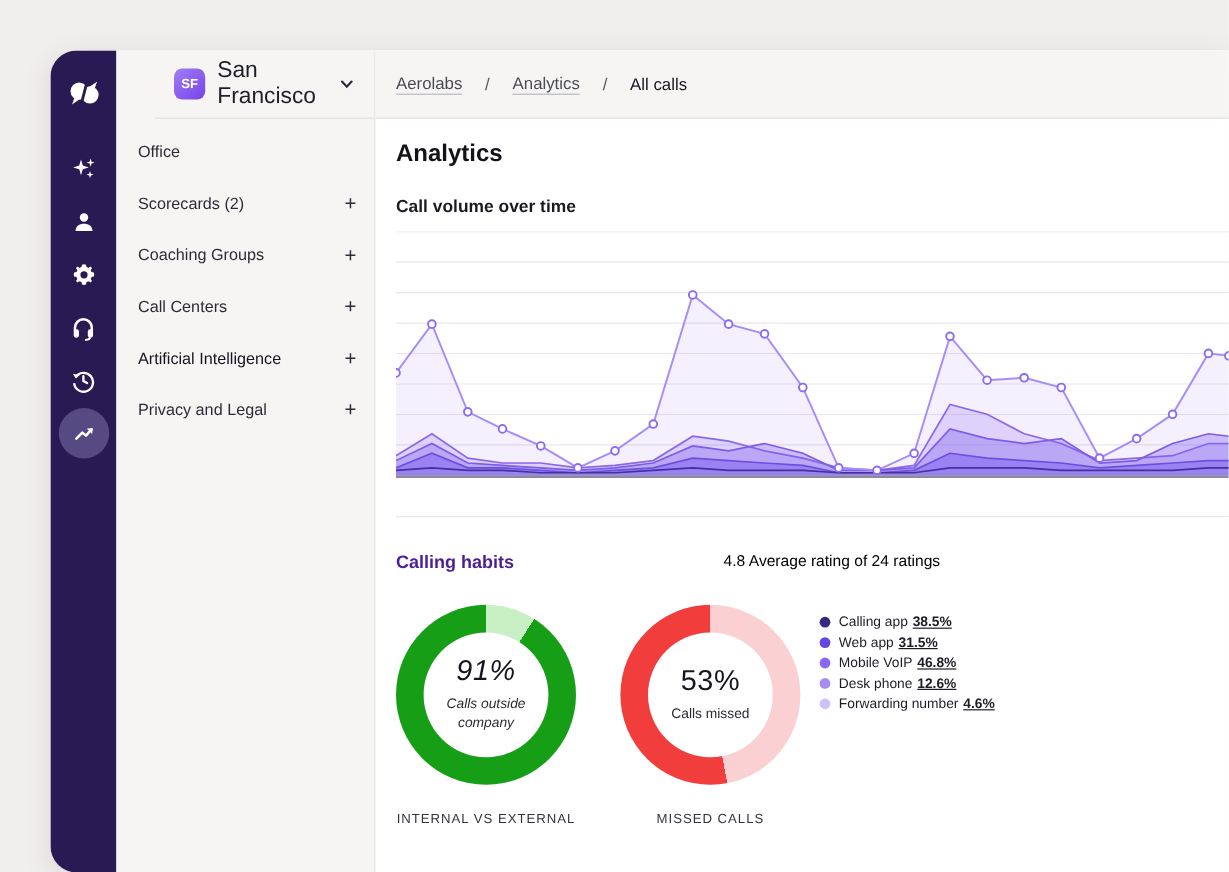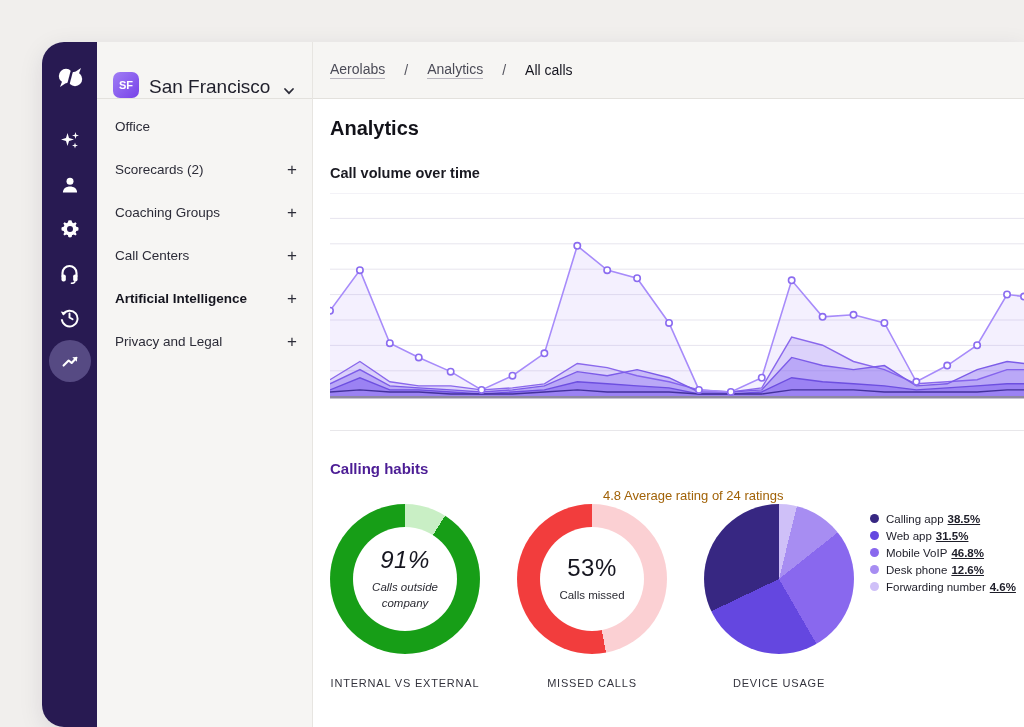--- a/index.html
+++ b/index.html
@@ -14,46 +14,46 @@
   }
 
   
   .rail { width:55px; background:#281a52; flex:0 0 55px; display:flex; flex-direction:column; align-items:center; padding-top:18px; }
   .rail-logo { width:36px; height:36px; display:flex; align-items:center; justify-content:center; margin-bottom:24px; cursor:pointer; }
   .rail-item { width:42px; height:42px; border-radius:50%; display:flex; align-items:center; justify-content:center; margin-bottom:2px; cursor:pointer; }
   .rail-item.active { background:#564a83; }
 
   
   .sidebar { width:216px; flex:0 0 216px; background:#f6f5f3; border-right:1px solid #e7e5e1; display:flex; flex-direction:column; }
-  .sb-header { height:57px; border-bottom:1px solid #e3e1dd; display:flex; align-items:flex-end; padding:0 16px; cursor:pointer; }
+  .sb-header { height:57px; border-bottom:1px solid #e3e1dd; display:flex; align-items:center; padding:0 16px; cursor:pointer;margin-left:32px; }
   .sf-badge { width:26px; height:26px; border-radius:7px; background:linear-gradient(135deg,#a07ef5,#7742e8); color:#fff; font-size:11px; font-weight:bold; display:flex; align-items:center; justify-content:center; margin-right:10px; }
   .sb-title { font-size:19px; color:#1f1f2b; flex:1; }
   .menu { padding-top:6px; }
   .menu-item { height:43px; display:flex; align-items:center; padding:0 15px 0 18px; font-size:13.5px; color:#2c2c38; cursor:pointer; }
   .menu-item .lbl { flex:1; }
-  .menu-item.bold .lbl { font-weight:bold; color:#15151f; }
+  .menu-item.bold .lbl { font-weight:normal; color:#15151f; }
   .plus { font-size:17px; font-weight:400; color:#2c2c38; line-height:1; }
 
   
   .main { flex:1; display:flex; flex-direction:column; background:#fff; min-width:0; }
   .topbar { height:57px; background:#f6f5f3; border-bottom:1px solid #e3e1dd; display:flex; align-items:center; padding-left:17px; font-size:14px; color:#4b4b57; flex:0 0 57px;gap:12px; }
   .crumb-link { color:#4b4b57; border-bottom:1px solid #b9b6bf; padding-bottom:1px; cursor:pointer; }
   .crumb-sep { margin:0 7px; color:#55555f; }
   .crumb-current { color:#15151f; }
 
   .content { flex:1; padding-left:17px; position:relative; }
   .page-title { font-size:20px; font-weight:bold; color:#121219; margin-top:18px; }
   .chart-title { font-size:14.5px; font-weight:bold; color:#1a1a22; margin-top:25px; }
   .area-wrap { margin-top:12px; height:206px; width:100%; }
   .area-wrap svg { display:block; }
   .section-divider { border:none; border-top:1px solid #e8e7ea; margin:31px 0 0 0; }
 
   .habits-row { display:flex; align-items:baseline; margin-top:29px; position:relative; }
   .habits-title { font-size:15px; font-weight:bold; color:#4c1d95; }
-  .rating-note { position:absolute; left:273px; font-size:13px; color:#a16207;margin-top:28px; }
+  .rating-note { position:absolute; left:273px; font-size:13px; color:#000000; }
 
   .charts-row { display:flex; margin-top:27px; }
   .chart-block { width:150px; display:flex; flex-direction:column; align-items:center; }
   .chart-block + .chart-block { margin-left:37px; }
   .donut { width:150px; height:150px; border-radius:50%; position:relative; }
   .donut-hole { position:absolute; left:23px; top:23px; width:104px; height:104px; background:#fff; border-radius:50%; display:flex; flex-direction:column; align-items:center; justify-content:center; text-align:center; }
   .donut-pct { font-size:24px; color:#15151f; letter-spacing:.5px; }
   .donut-sub { font-size:11.5px; color:#2b2b33; margin-top:6px; line-height:1.35; width:92px; }
   .pie { width:150px; height:150px; border-radius:50%; }
   .chart-caption { margin-top:23px; font-size:11px; letter-spacing:.8px; color:#33333d; white-space:nowrap;text-align:right; }
@@ -238,24 +238,20 @@
         <div class="chart-block">
           <div class="donut" id="donut1" style="background: conic-gradient(rgb(251, 208, 211) 0%, rgb(251, 208, 211) 47%, rgb(242, 61, 61) 47%, rgb(242, 61, 61) 100%);">
             <div class="donut-hole">
               <div class="donut-pct">53%</div>
               <div class="donut-sub">Calls missed</div>
             </div>
           </div>
           <div class="chart-caption">MISSED CALLS</div>
         </div>
 
-        <div class="chart-block">
-          <div class="pie" id="pie0" style="background: conic-gradient(rgb(207, 192, 248) 0%, rgb(207, 192, 248) 3.83333%, rgb(167, 141, 242) 3.83333%, rgb(167, 141, 242) 14.3333%, rgb(137, 104, 238) 14.3333%, rgb(137, 104, 238) 41.6667%, rgb(100, 71, 224) 41.6667%, rgb(100, 71, 224) 67.9167%, rgb(55, 39, 130) 67.9167%, rgb(55, 39, 130) 100%);"></div>
-          <div class="chart-caption">DEVICE USAGE</div>
-        </div>
 
         <div class="legend">
           <div class="legend-row">
             <span class="legend-dot" style="background: rgb(55, 39, 130);"></span>
             <span>Calling app</span>
             <span class="legend-pct">38.5%</span>
           </div>
           <div class="legend-row">
             <span class="legend-dot" style="background: rgb(100, 71, 224);"></span>
             <span>Web app</span>

